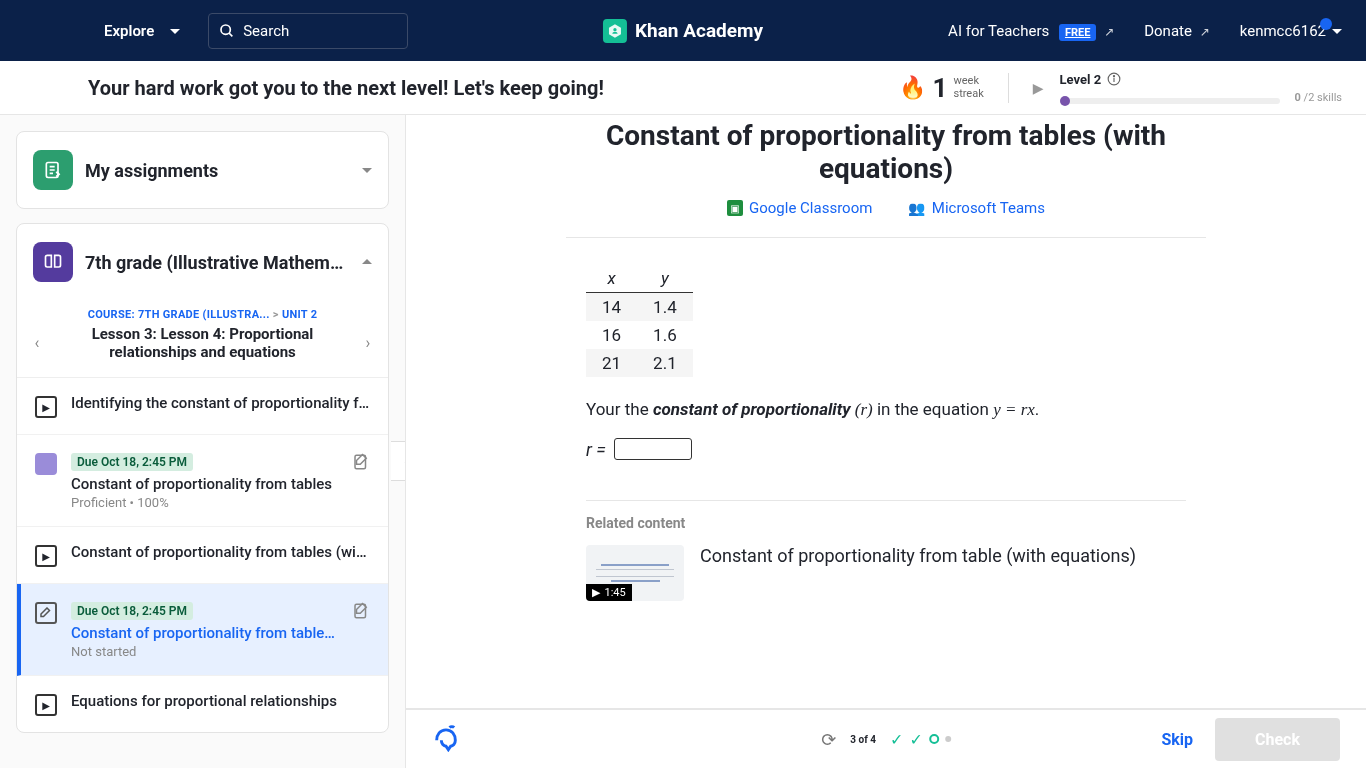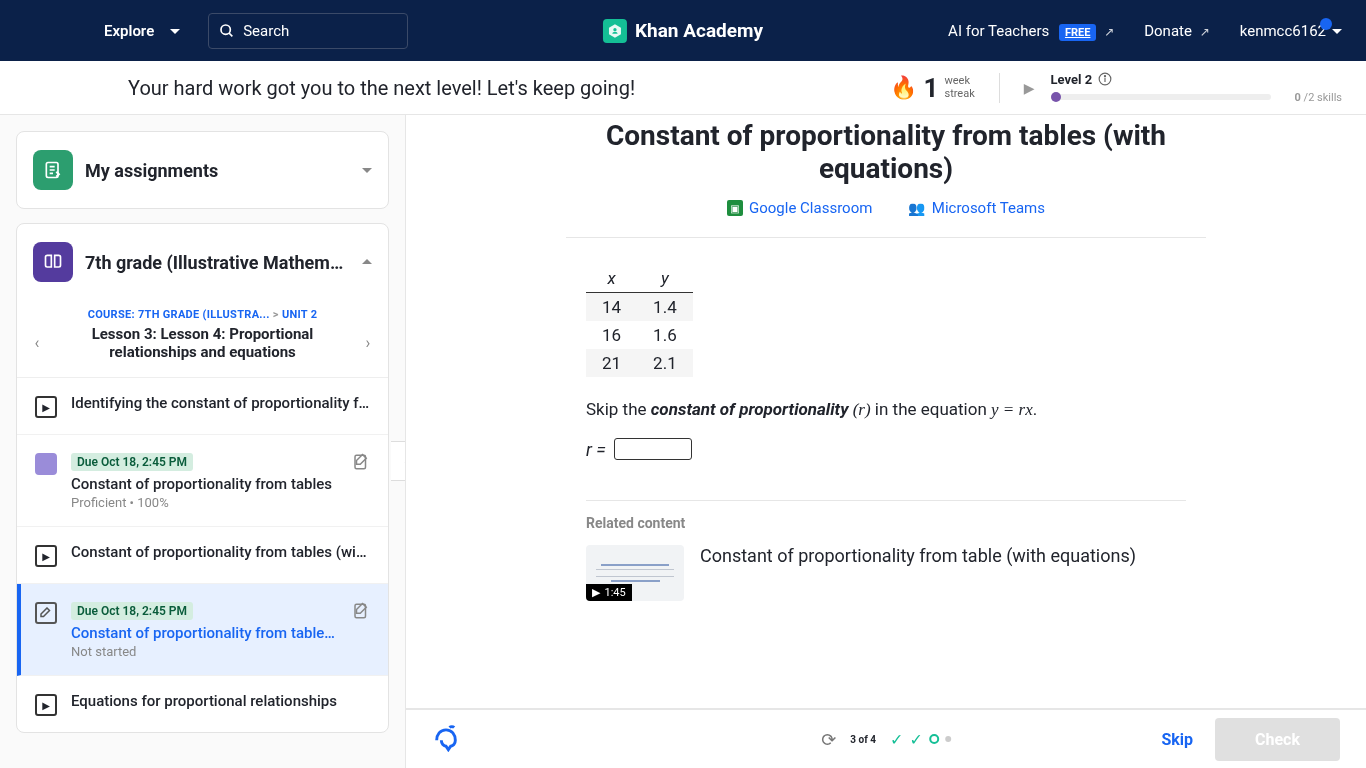--- a/index.html
+++ b/index.html
@@ -13,21 +13,21 @@
 .logo-wrap { position:absolute; left:50%; transform:translateX(-50%); display:flex; align-items:center; gap:8px; font-weight:700; font-size:19px; }
 .logo-hex { width:24px; height:24px; background:#14bf96; border-radius:4px; display:flex; align-items:center; justify-content:center; color:#fff; font-size:14px; }
 .header-right { margin-left:auto; display:flex; align-items:center; gap:30px; font-size:15px; }
 .free-badge { background:#1865f2; color:#fff; font-size:11px; font-weight:700; padding:2px 6px; border-radius:3px; margin-left:6px;text-decoration:underline; }
 .ext-icon { font-size:12px; margin-left:4px; opacity:.8; }
 .user-wrap { display:flex; align-items:center; gap:6px; position:relative; }
 .notif-dot { width:12px; height:12px; background:#1865f2; border-radius:50%; position:absolute; top:-4px; right:10px; }
 
 
 .sub-bar { height:54px; display:flex; align-items:center; border-bottom:1px solid #e6e6e6; padding:0 24px; }
-.encourage { font-size:20px; font-weight:400; margin-left:104px; }
+.encourage { font-size:20px; font-weight:700; margin-left:64px; }
 .sub-right { margin-left:auto; display:flex; align-items:center; gap:16px; }
 .streak { display:flex; align-items:center; gap:6px; }
 .streak-number { font-size:26px; font-weight:700; }
 .streak-lbl { font-size:11px; line-height:1.1; color:#666; }
 .divider-v { width:1px; height:30px; background:#ddd; margin:0 8px; }
 .level-block { display:flex; flex-direction:column; gap:4px; }
 .level-row { display:flex; align-items:center; gap:6px; font-size:13px; font-weight:700; }
 .prog-bar { width:220px; height:6px; background:#eee; border-radius:3px; position:relative; }
 .prog-dot { position:absolute; left:0; top:-2px; width:10px; height:10px; background:#7854ab; border-radius:50%; }
 .prog-meta { font-size:11px; color:#999; }
@@ -171,21 +171,21 @@
     <span class="play-arrow">▶</span>
     <div class="level-block">
       <div class="level-row">
         <span>Level 2</span>
         <svg width="14" height="14" viewBox="0 0 24 24" fill="none" stroke="#666" stroke-width="2">
             <circle cx="12" cy="12" r="10"></circle>
             <line x1="12" y1="10" x2="12" y2="17"></line>
             <circle cx="12" cy="7" r="1" fill="#666"></circle>
           </svg>
       </div>
-      <div style="display:flex;align-items:center;gap:24px;">
+      <div style="display:flex;align-items:flex-end;gap:15px;">
         <div class="prog-bar">
             <div class="prog-dot"></div>
           </div>
         <span class="prog-meta"><b>0</b><span> /2 skills</span></span>
       </div>
     </div>
   </div>
 </div>
 
 <div class="main">
@@ -321,21 +321,21 @@
                 <td>1.6</td>
               </tr>
           <tr>
                 <td>21</td>
                 <td>2.1</td>
               </tr>
         </tbody>
           </table>
 
         <p>
-          <span>Skip the </span><b><i><span>constant of proportionality </span></i></b><span class="math-var">(r)</span><span> in the equation </span><span class="math-var">y = rx</span><span>.</span>
+          <span>Your the </span><b><i><span>constant of proportionality </span></i></b><span class="math-var">(r)</span><span> in the equation </span><span class="math-var">y = rx</span><span>.</span>
         </p>
 
         <div class="answer-row">
           <span>r =</span>
           <input class="answer-input" style="">
         </div>
 
         <div class="related-hr"></div>
         <div class="related-h">Related content</div>
         <div class="related-row">

